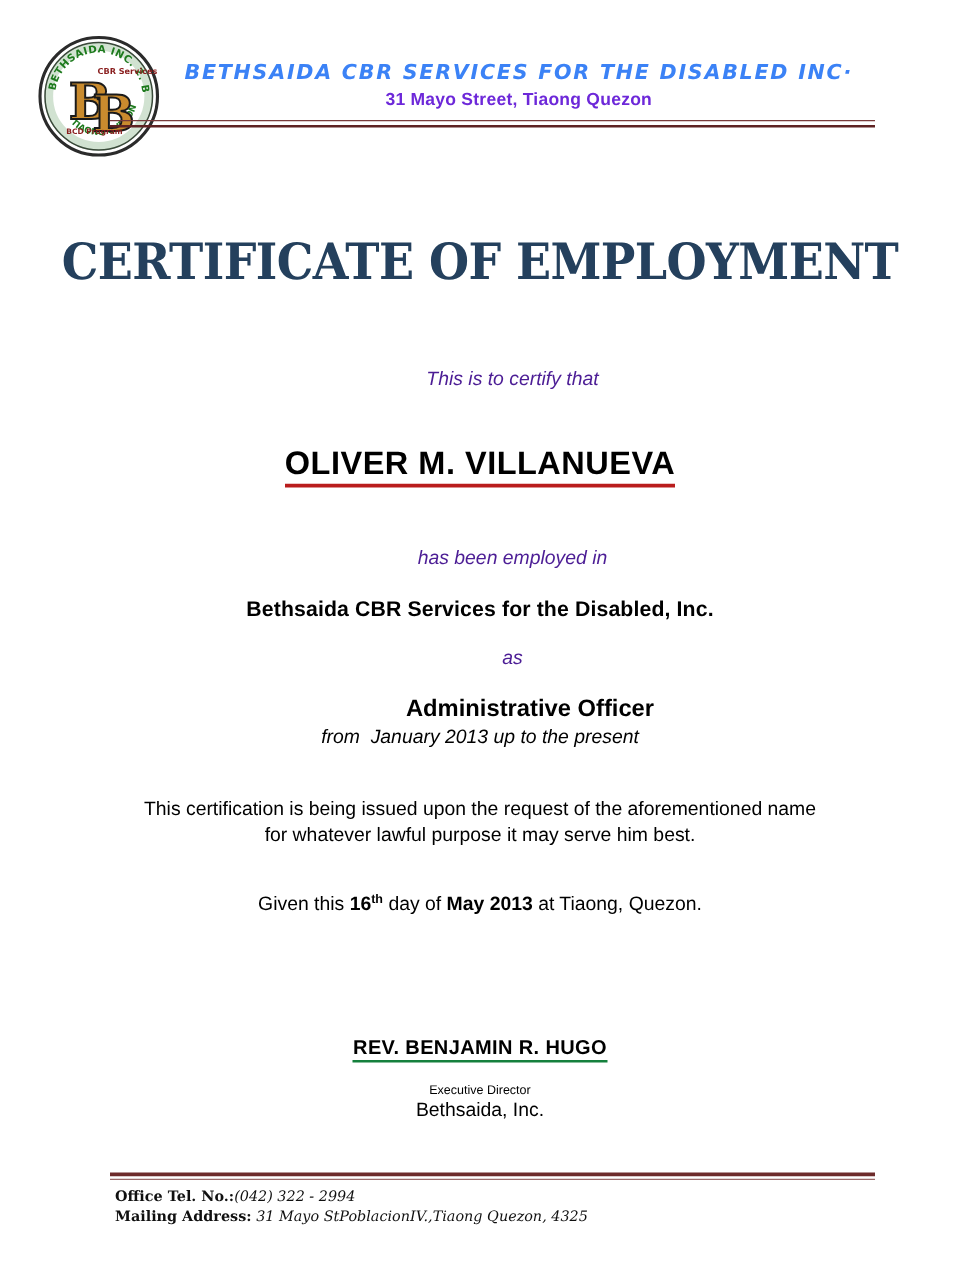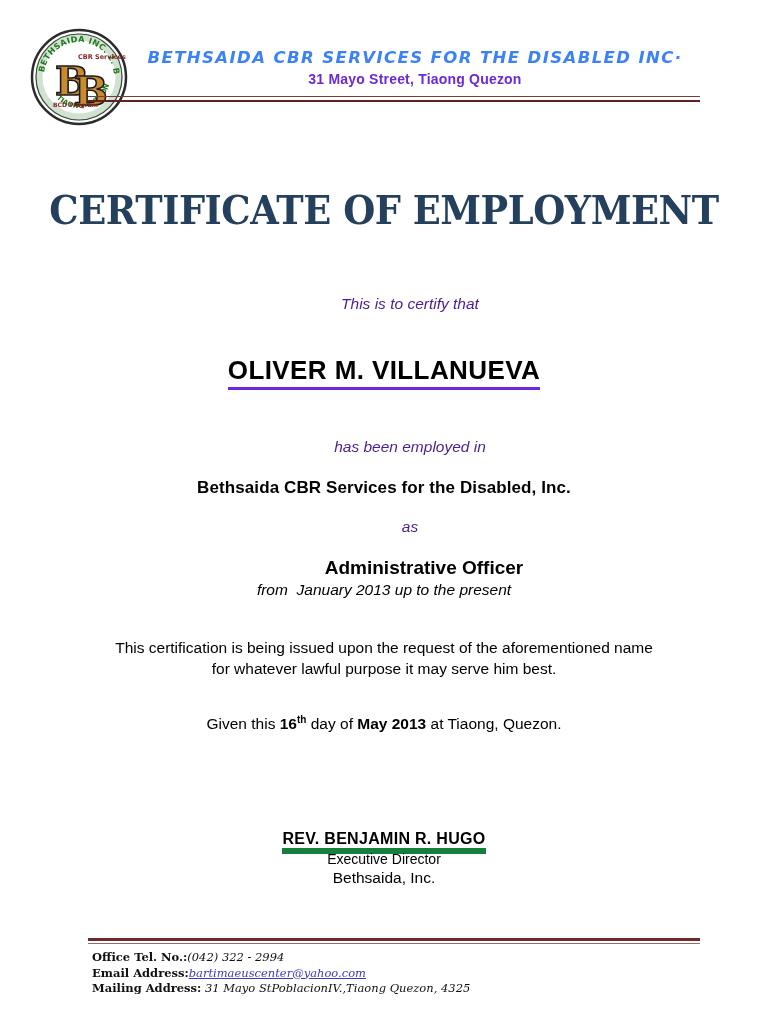--- a/index.html
+++ b/index.html
@@ -108,21 +108,21 @@
     font-size: 15.5px;
     color: #4c1d95;
     padding-left: 26px;
   }
   .name-main {
     font-size: 26px;
     font-weight: bold;
     letter-spacing: 0.4px;
   }
   .name-main span.u {
-    border-bottom: 3px solid #6d28d9;
+    border-bottom: 3px solid #b91c1c;
     padding-bottom: 2px;
   }
   .org-bold {
     font-size: 17px;
     font-weight: bold;
     letter-spacing: 0.1px;
   }
   .position {
     font-size: 19px;
     font-weight: bold;
@@ -155,26 +155,26 @@
     left: 0;
     width: 768px;
     text-align: center;
   }
   .sig-name {
     font-size: 16px;
     font-weight: bold;
     letter-spacing: 0.3px;
   }
   .sig-name span.u {
-    border-bottom: 6px solid #15803d;
+    border-bottom: 2px solid #15803d;
     padding-bottom: 1px;
   }
   .sig-title {
-    font-size: 14px;
-    margin-top: 3px;
+    font-size: 10px;
+    margin-top: 19px;
   }
   .sig-org {
     font-size: 15.5px;
     margin-top: 2px;
   }
 
   
   .rule-bot {
     position: absolute;
     left: 88px;
@@ -288,20 +288,17 @@
   </div>
 
   <div class="rule-bot"></div>
   <div class="rule-bot2"></div>
 
   <div class="footer">
     <div>
       <span class="lbl">Office Tel. No.:</span><span class="val">(042) 322 - 2994</span>
     </div>
     <div>
-      <span class="lbl">Email Address:</span><a class="mail" href="#">bartimaeuscenter@yahoo.com</a>
-    </div>
-    <div>
       <span class="lbl">Mailing Address:</span><span class="val"> 31 Mayo StPoblacionIV.,Tiaong Quezon, 4325</span>
     </div>
   </div>
 
 </div>
 
 </body></html>

